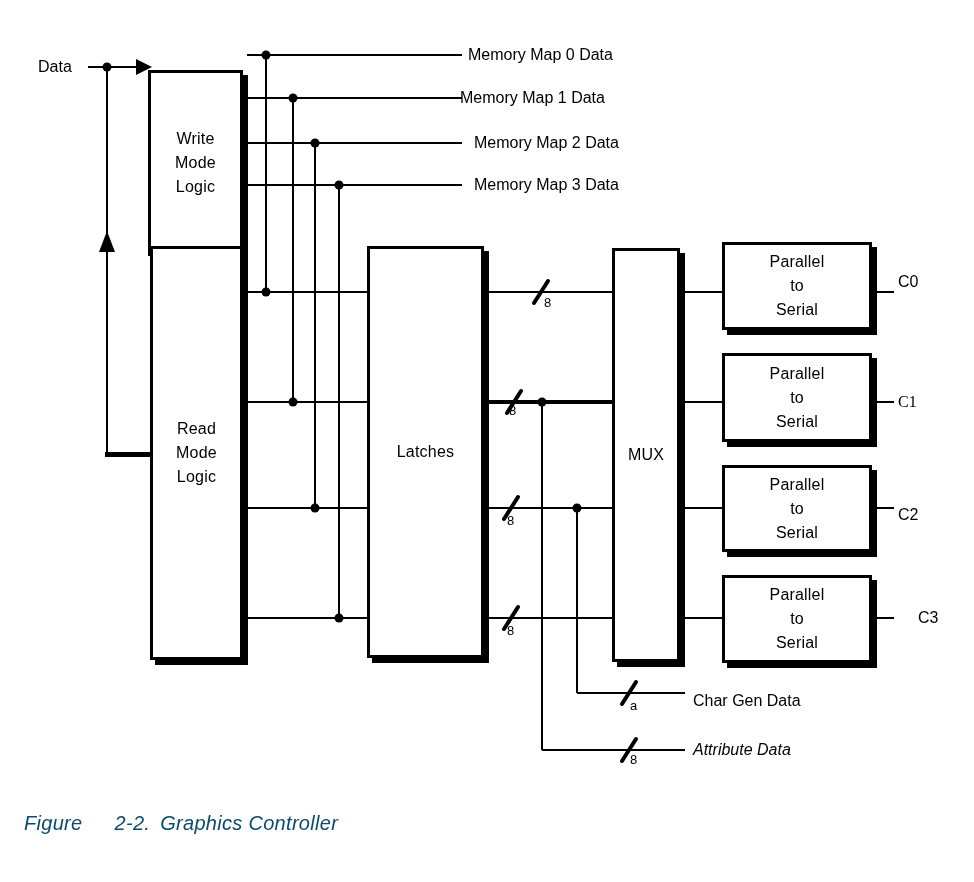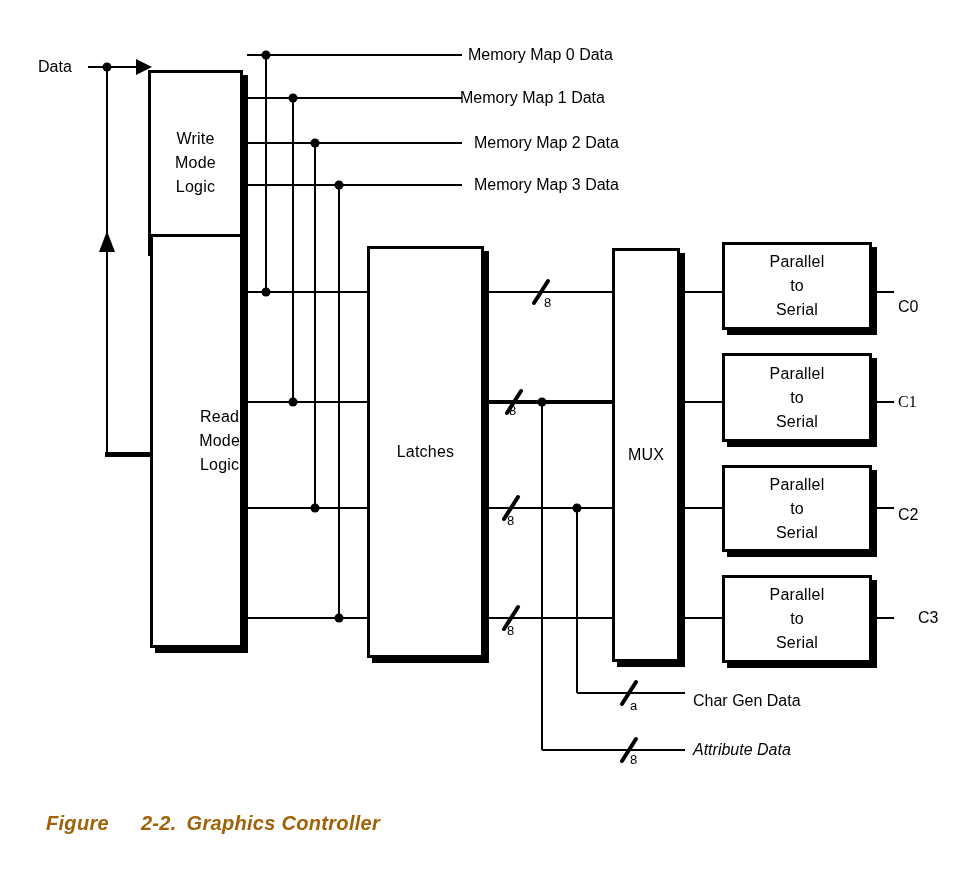--- a/index.html
+++ b/index.html
@@ -8,52 +8,52 @@
     font-family:"Liberation Sans",sans-serif;color:#000;overflow:hidden;
   }
   .wires{position:absolute;left:0;top:0;width:974px;height:882px;}
   .box{
     position:absolute;box-sizing:border-box;background:#ffffff;
     border:3px solid #000;box-shadow:5px 5px 0 0 #000;
     display:flex;align-items:center;justify-content:center;text-align:center;
   }
   .box .blk-label{white-space:pre-line;font-size:16px;line-height:24px;letter-spacing:0.2px;}
   #write-box  {left:148px;top:32px;width:95px;height:186px;margin-top:38px;}
-  #read-box   {left:150px;top:234px;width:93px;height:414px;justify-content:flex-end;}
+  #read-box   {left:150px;top:246px;width:93px;height:414px;}
   #latches-box{left:367px;top:246px;width:117px;height:412px;}
   #mux-box    {left:612px;top:248px;width:68px;height:414px;}
   #p2s-box-0  {left:722px;top:242px;width:150px;height:88px;}
   #p2s-box-1  {left:722px;top:353px;width:150px;height:89px;}
   #p2s-box-2  {left:722px;top:465px;width:150px;height:87px;}
   #p2s-box-3  {left:722px;top:575px;width:150px;height:88px;}
 
   .lbl{position:absolute;font-size:16px;line-height:18px;white-space:nowrap;}
   #data-label{left:38px;top:58px;text-align:center;}
   #mm-label-0{left:468px;top:46px;text-align:center;}
   #mm-label-1{left:460px;top:89px;}
   #mm-label-2{left:474px;top:134px;}
   #mm-label-3{left:474px;top:176px;}
-  #c-label-0{left:898px;top:298px;}
+  #c-label-0{left:898px;top:273px;}
   #c-label-1{left:898px;top:393px;font-family:Liberation Serif, serif;}
   #c-label-2{left:898px;top:506px;}
   #c-label-3{left:918px;top:609px;}
   #chargen-label  {left:693px;top:692px;}
   #attribute-label{left:693px;top:741px;font-style:italic;}
 
   .bus-w{position:absolute;font-size:13px;line-height:14px;}
   #bw-0{left:544px;top:296px;}
   #bw-1{left:509px;top:404px;}
   #bw-2{left:507px;top:514px;}
   #bw-3{left:507px;top:624px;}
   #bw-chargen{left:630px;top:699px;}
   #bw-attribute{left:630px;top:753px;}
 
   .caption{
-    position:absolute;left:46px;top:812px;font-size:20px;font-style:italic;
-    color:#a16207;letter-spacing:0.3px;white-space:nowrap;font-weight:bold;
+    position:absolute;left:24px;top:812px;font-size:20px;font-style:italic;
+    color:#0c4a6e;letter-spacing:0.3px;white-space:nowrap;
   }
   .caption .cap-prefix{margin-right:32px;}
   .caption .cap-number{margin-right:10px;}
 </style>
 </head>
 <body>
 
 <div class="canvas">
 
   <svg class="wires" viewBox="0 0 974 882" xmlns="http://www.w3.org/2000/svg" stroke="#000" fill="none" shape-rendering="crispEdges">

